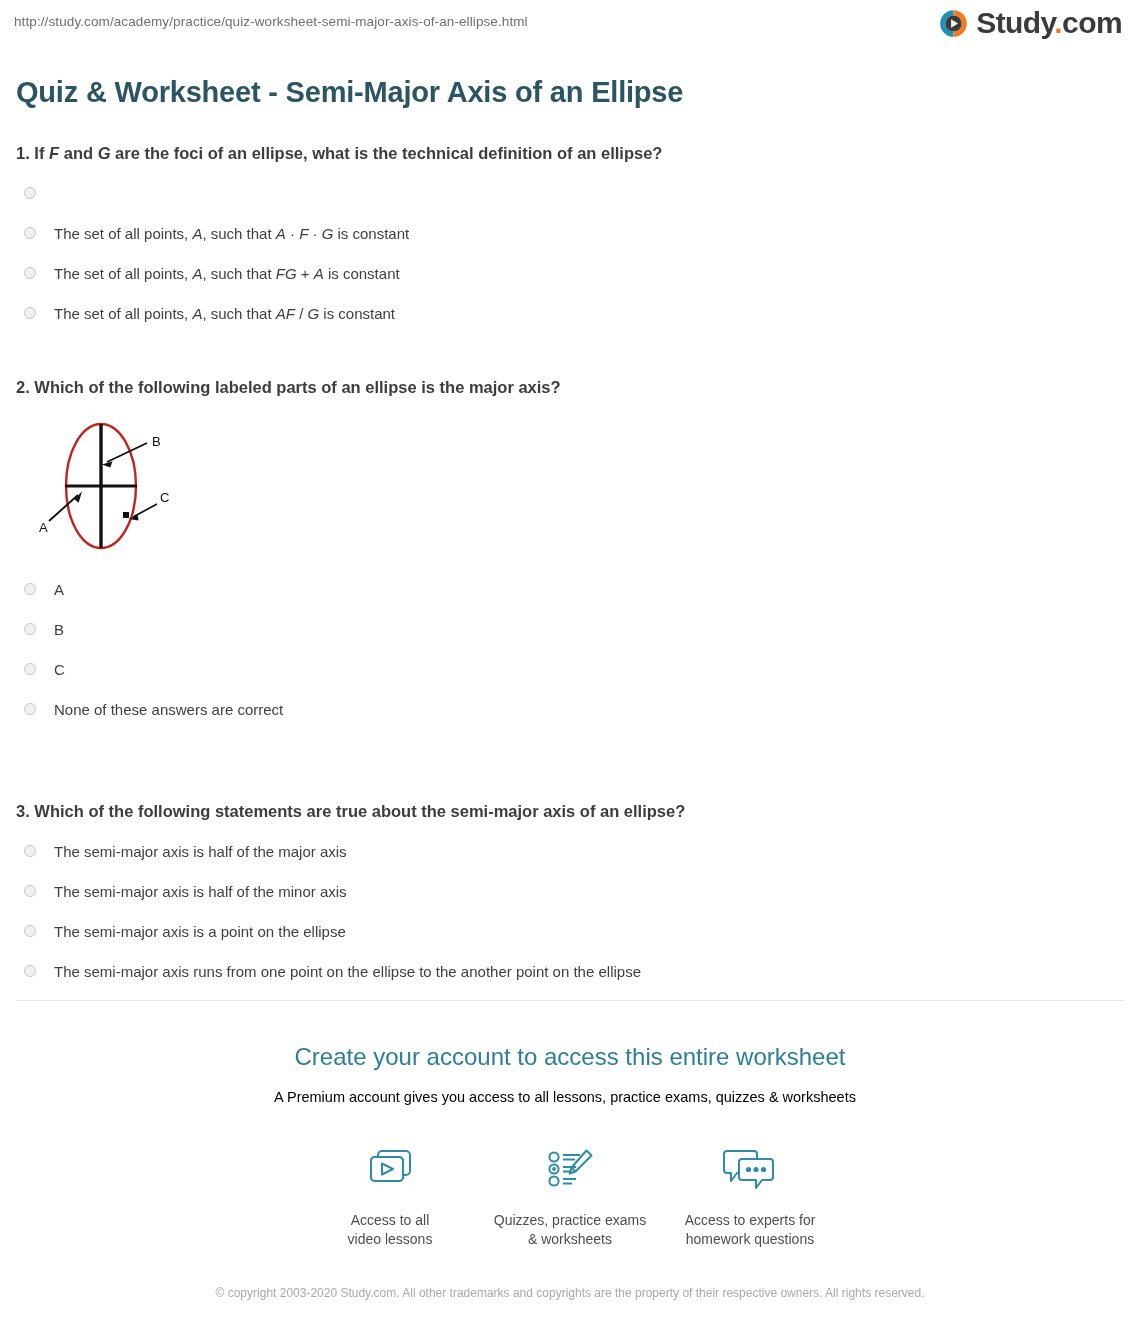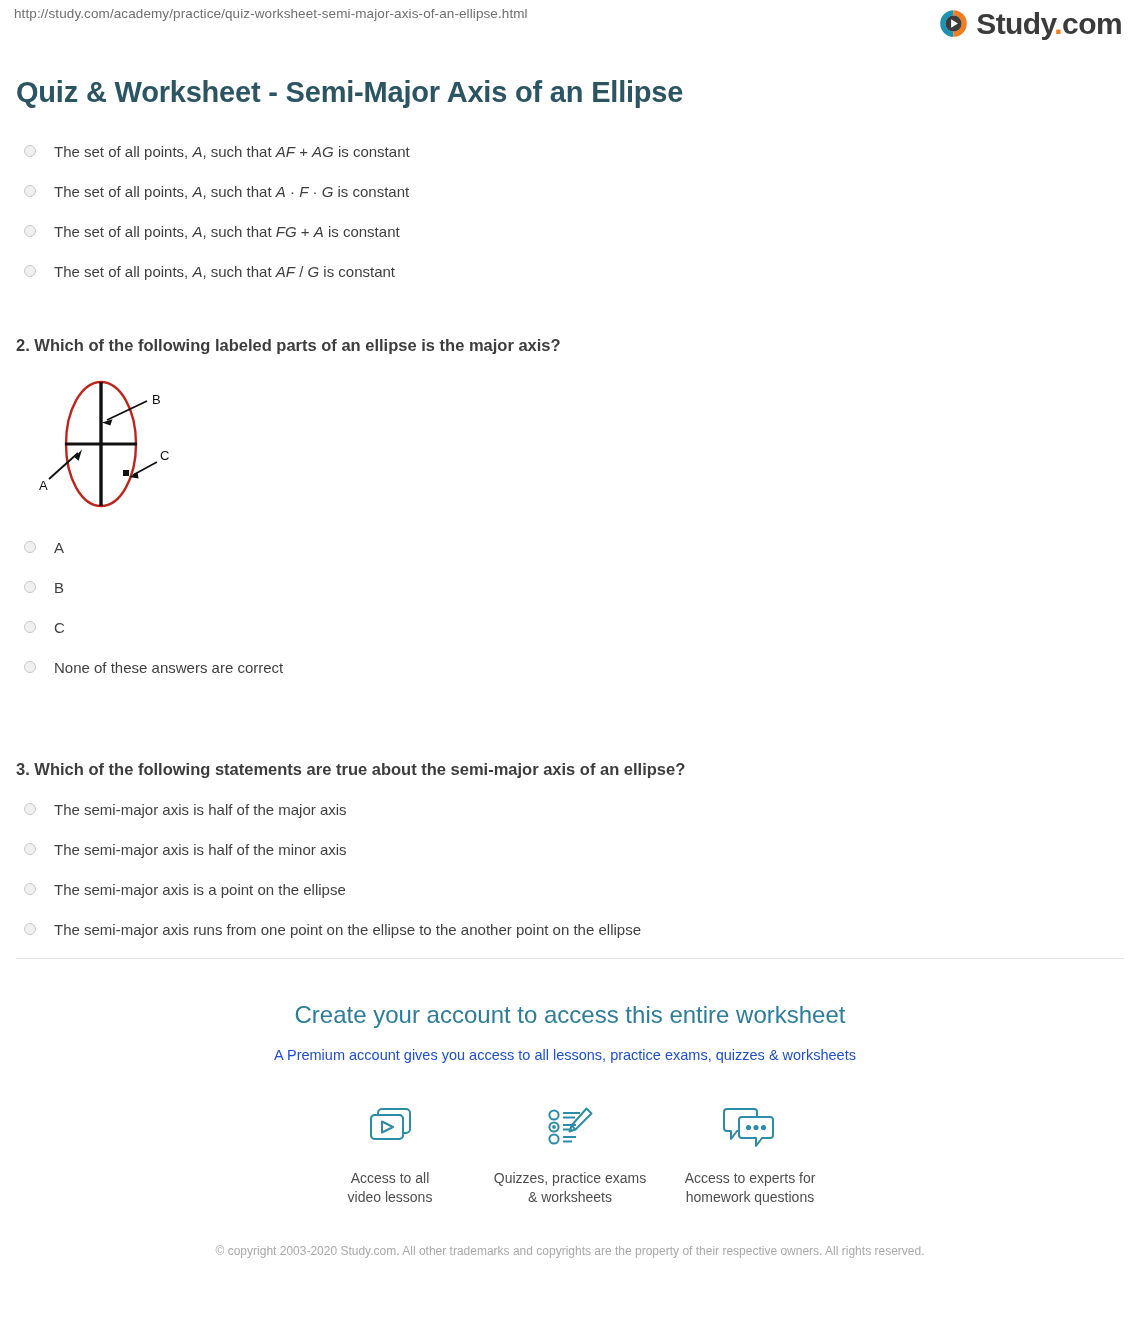--- a/index.html
+++ b/index.html
@@ -20,36 +20,35 @@
     width: 1140px;
     height: 1329px;
     position: relative;
     box-sizing: border-box;
   }
 
   
   .header {
     position: relative;
     height: 58px;
-    padding: 6px 14px 0 14px;
+    padding: 14px 14px 0 14px;
     box-sizing: border-box;
   }
   .url {
     font-size: 13.5px;
     color: #6f6f6f;
     letter-spacing: 0.1px;
     line-height: 16px;
     font-family: "Liberation Sans", sans-serif;
   }
   .logo {
     position: absolute;
     right: 18px;
     top: 8px;
     display: flex;
-    align-items: center;
     gap: 7px;
   }
   .logo-mark {
     width: 31px;
     height: 31px;
     position: relative;
     display: block;
   }
   .logo-text {
     font-size: 30px;
@@ -134,21 +133,21 @@
   }
   .cta-title {
     font-size: 24px;
     color: #2d7e9b;
     line-height: 28px;
     font-weight: normal;
     margin: 16px;
   }
   .cta-sub {
     font-size: 14.5px;
-    color: #1d4ed8;
+    color: #000000;
     line-height: 20px;
     margin: 7px 10px 0 0;
   }
 
   .features {
     display: flex;
     justify-content: center;
     margin-top: 34px;
   }
   .feature {
@@ -197,24 +196,24 @@
       </span>
       <span class="logo-text"><span>Study</span><span class="logo-dot">.</span><span>com</span></span>
     </div>
   </div>
 
   <h1 class="title">Quiz &amp; Worksheet - Semi-Major Axis of an Ellipse</h1>
 
   <div class="questions">
 
     <div class="question-block">
+      <div class="question-text"><span>1. </span><span>If </span><i>F</i><span> and </span><i>G</i><span> are the foci of an ellipse, what is the technical definition of an ellipse?</span></div>
       <ul class="options">
         <li class="option">
           <span class="radio"></span>
-          <span class="option-label"><span>The set of all points, </span><i>A</i><span>, such that </span><i>AF</i><span> + </span><i>AG</i><span> is constant</span></span>
         </li>
         <li class="option">
           <span class="radio"></span>
           <span class="option-label"><span>The set of all points, </span><i>A</i><span>, such that </span><i>A</i><span> · </span><i>F</i><span> · </span><i>G</i><span> is constant</span></span>
         </li>
         <li class="option">
           <span class="radio"></span>
           <span class="option-label"><span>The set of all points, </span><i>A</i><span>, such that </span><i>FG</i><span> + </span><i>A</i><span> is constant</span></span>
         </li>
         <li class="option">

